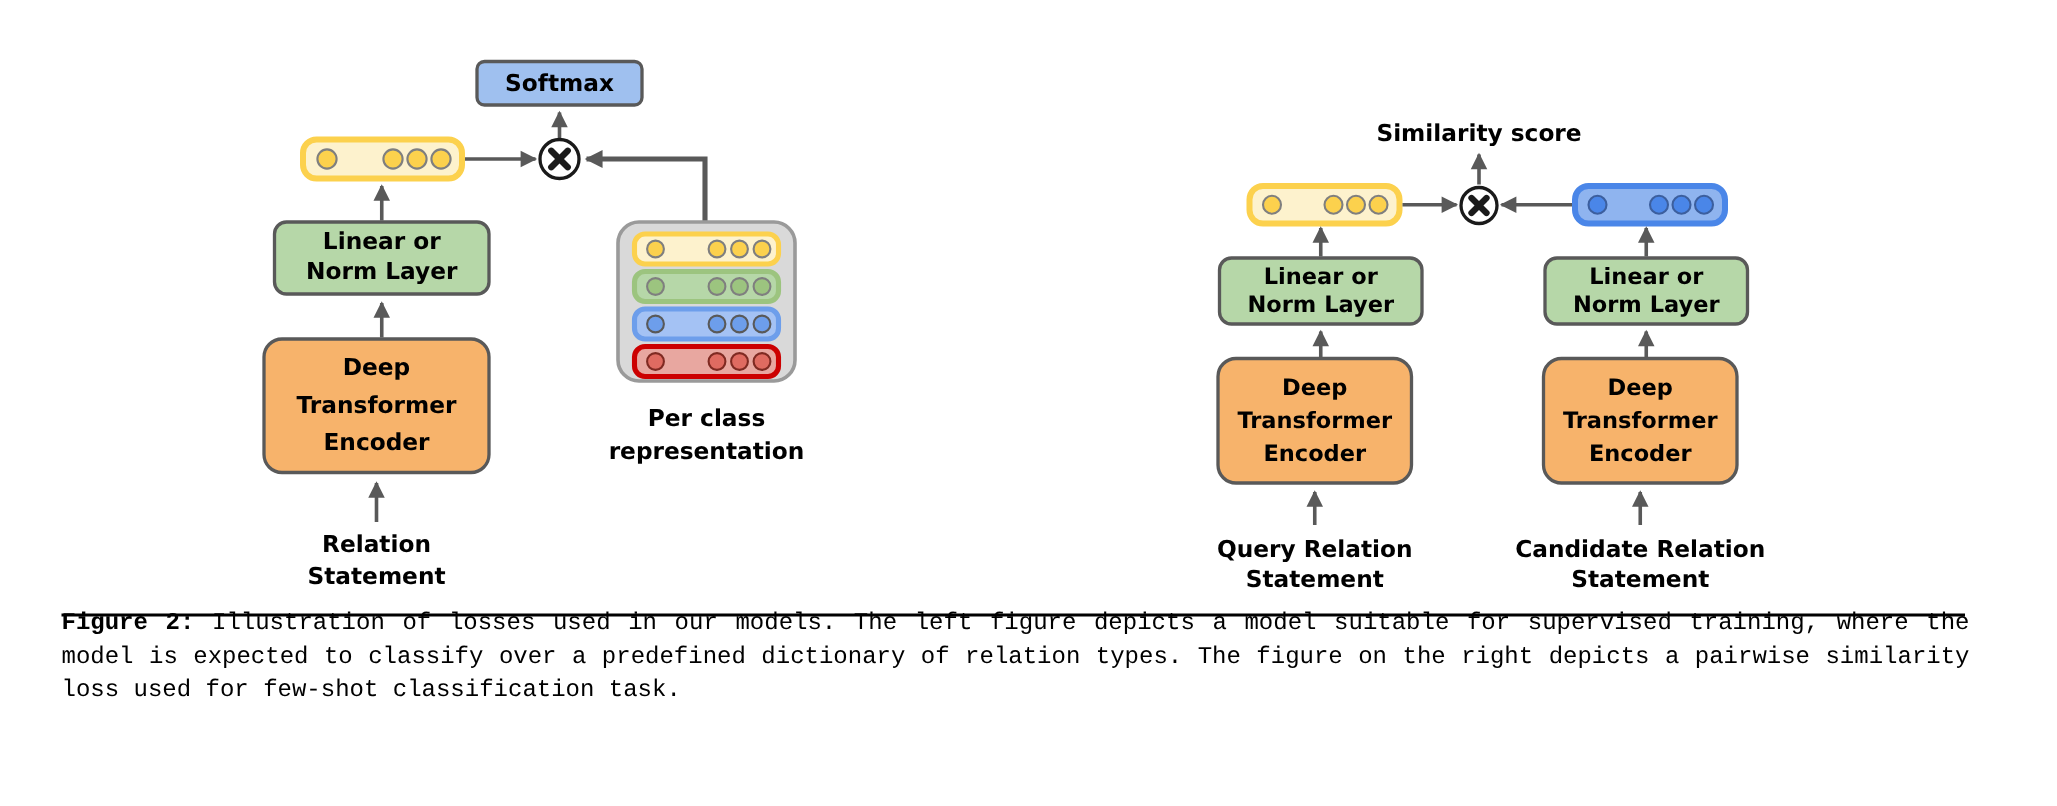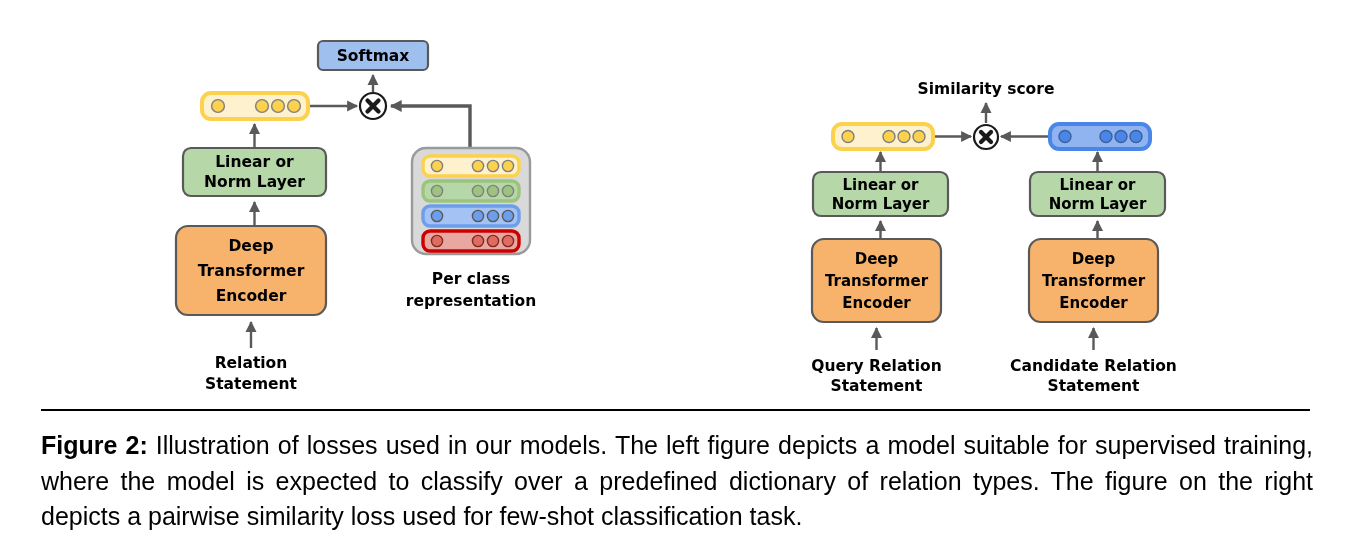--- a/index.html
+++ b/index.html
@@ -106,24 +106,24 @@
     position: absolute;
     left: 41px;
     top: 409px;
     width: 1269px;
     height: 0;
     border-top: 2px solid #000000;
   }
   #caption {
     position: absolute;
     left: 41px;
-    top: 428px;
+    top: 404px;
     width: 1272px;
-    font-family: Liberation Sans, sans-serif;
-    font-size: 25px;
+    font-family: Liberation Mono, monospace;
+    font-size: 16px;
     line-height: 1.42;
     color: #000000;
     text-align: justify;
     text-justify: inter-word;
   }
   #caption b {
     font-weight: bold;
   }
 </style>
 </head>

